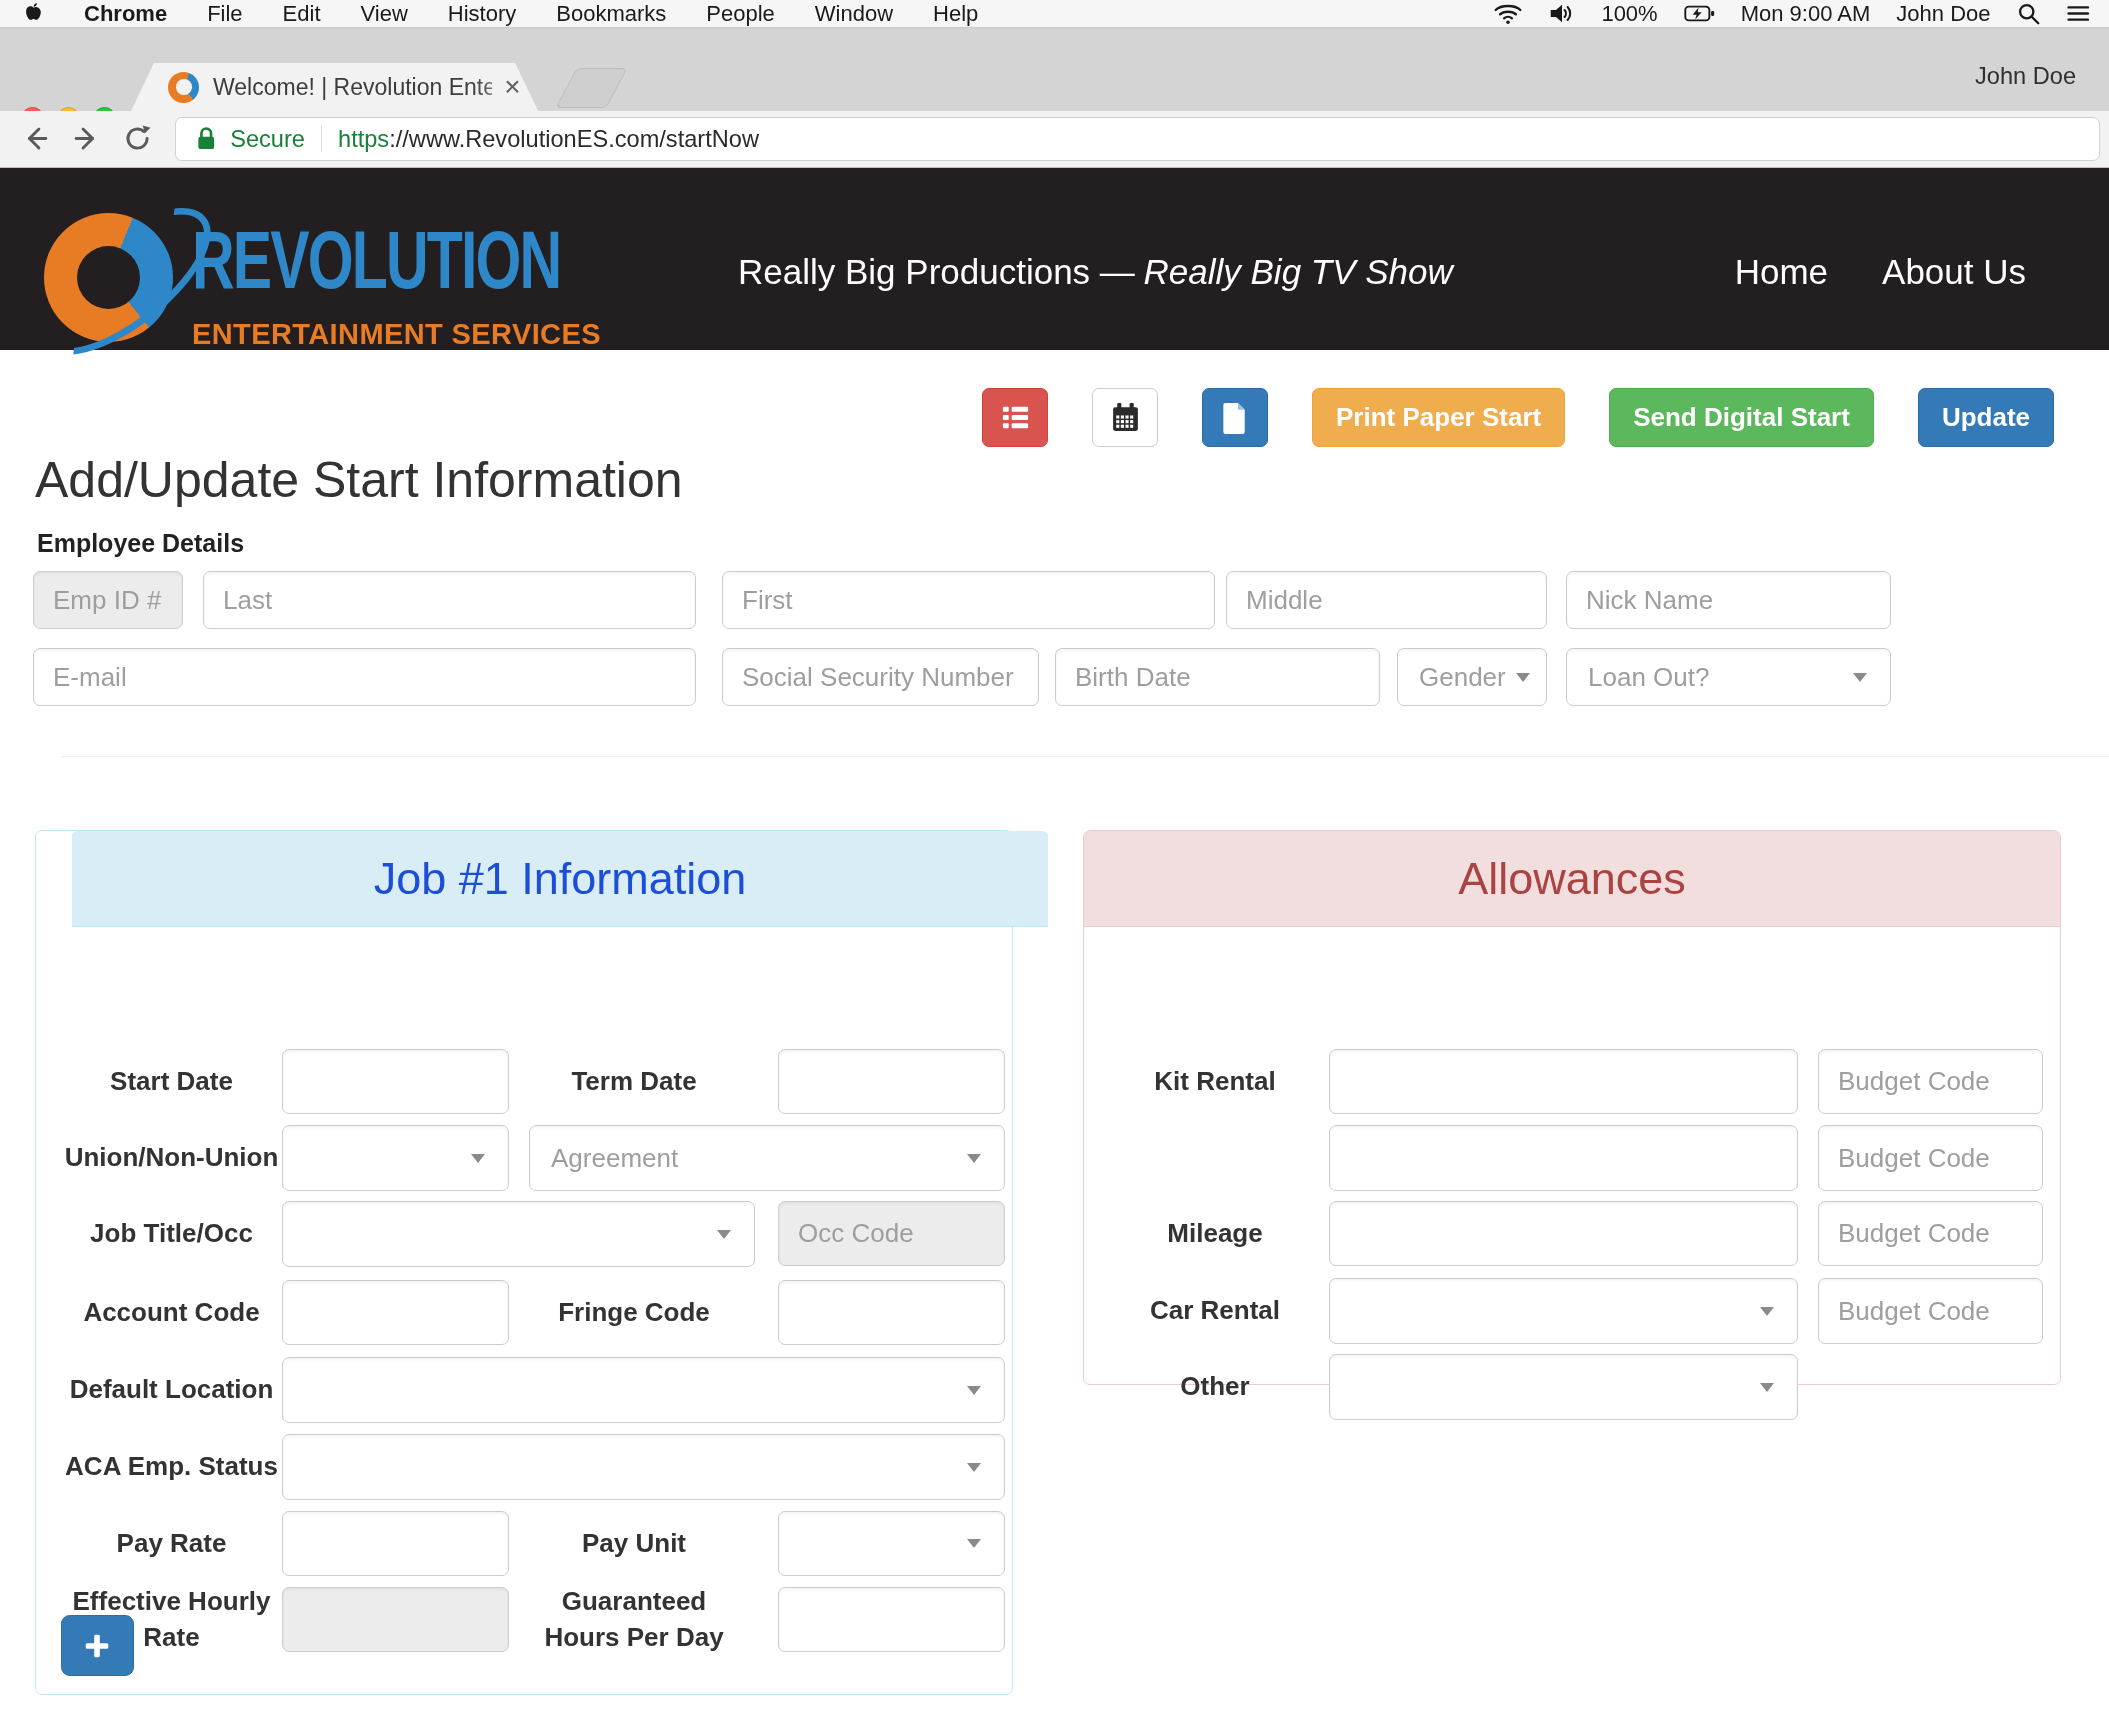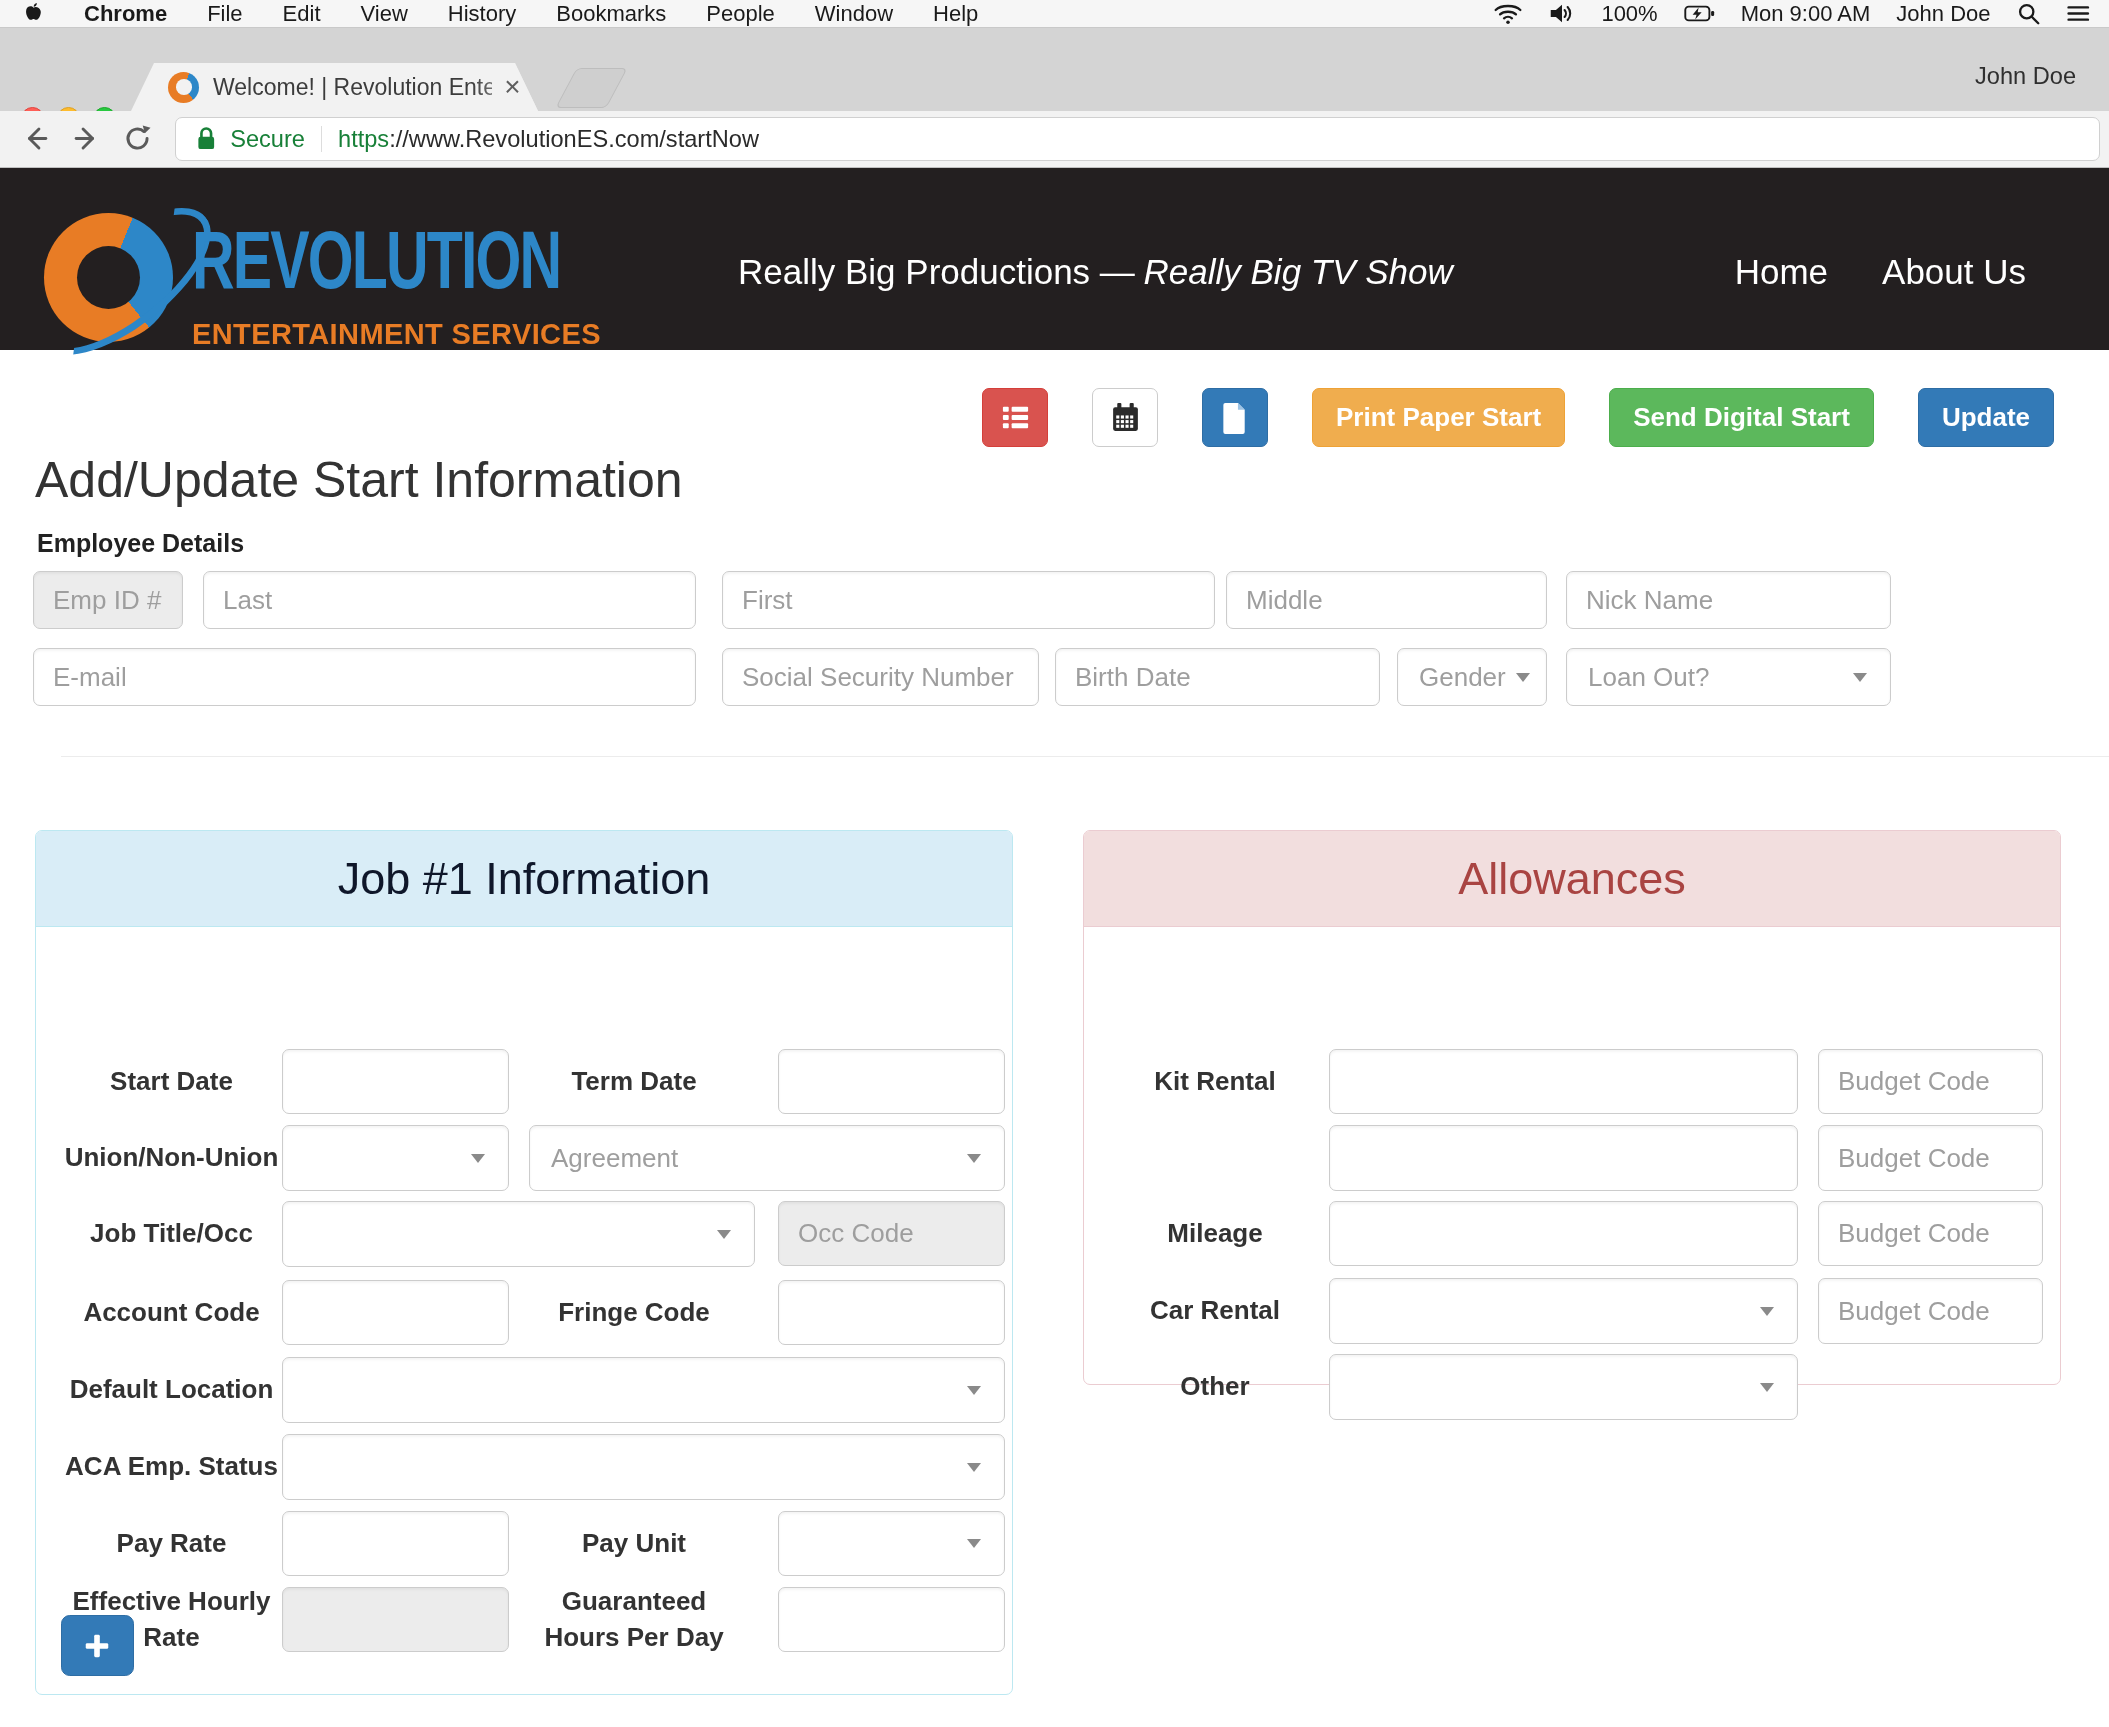--- a/index.html
+++ b/index.html
@@ -111,21 +111,21 @@
 
   .divider { position:absolute; left:61px; right:0; top:756px; border-top:1.7px solid #ececec; }
 
   
   .panel { position:absolute; top:830px; width:978px; border-radius:7px; background:#fff; }
   .panel-job { left:35px; height:865px; border:1.7px solid #bce8f1; }
   .panel-allow { left:1083px; height:555px; border:1.7px solid #ebccd1; }
   .panel-head { position:absolute; left:0; top:0; width:100%; height:96px; display:flex;
                 align-items:center; justify-content:center; font-size:45px; font-weight:400;
                 border-radius:5.2px 5.2px 0 0; }
-  .head-blue { background:#d9edf7; border-bottom:1.7px solid #bce8f1; color:#0f172a; }
+  .head-blue { background:#d9edf7; border-bottom:1.7px solid #bce8f1; color:#1d4ed8;margin-left:36px; }
   .head-pink { background:#f2dede; border-bottom:1.7px solid #ebccd1; color:#a94442; }
   .plbl { position:absolute; display:flex; align-items:center; justify-content:center; text-align:center;
           font-size:26px; font-weight:700; color:#333; line-height:1.35; }
 
   
   .j-lblL { left:17.5px; width:236px; }
   .j-lblR { left:489px; width:218px; }
   #j-start-i { left:246px; top:218px; width:227px; height:65px; }
   #j-term-i  { left:742px; top:218px; width:227px; height:65px; }
   #j-union-s { left:246px; top:294px; width:227px; height:66px; }

